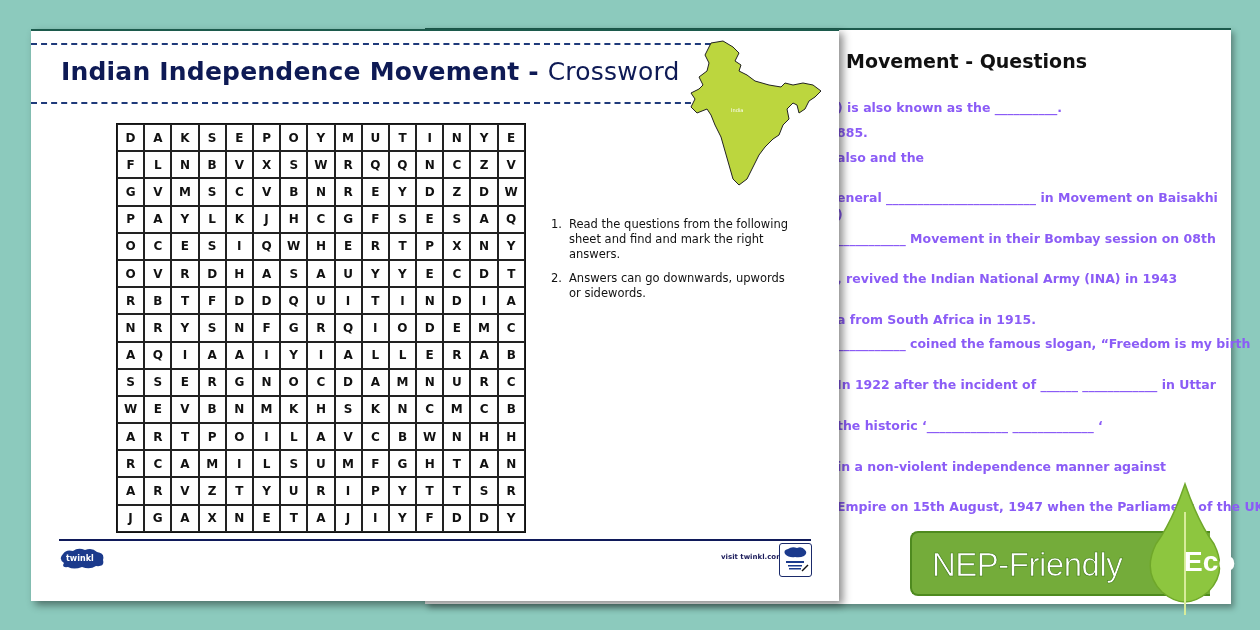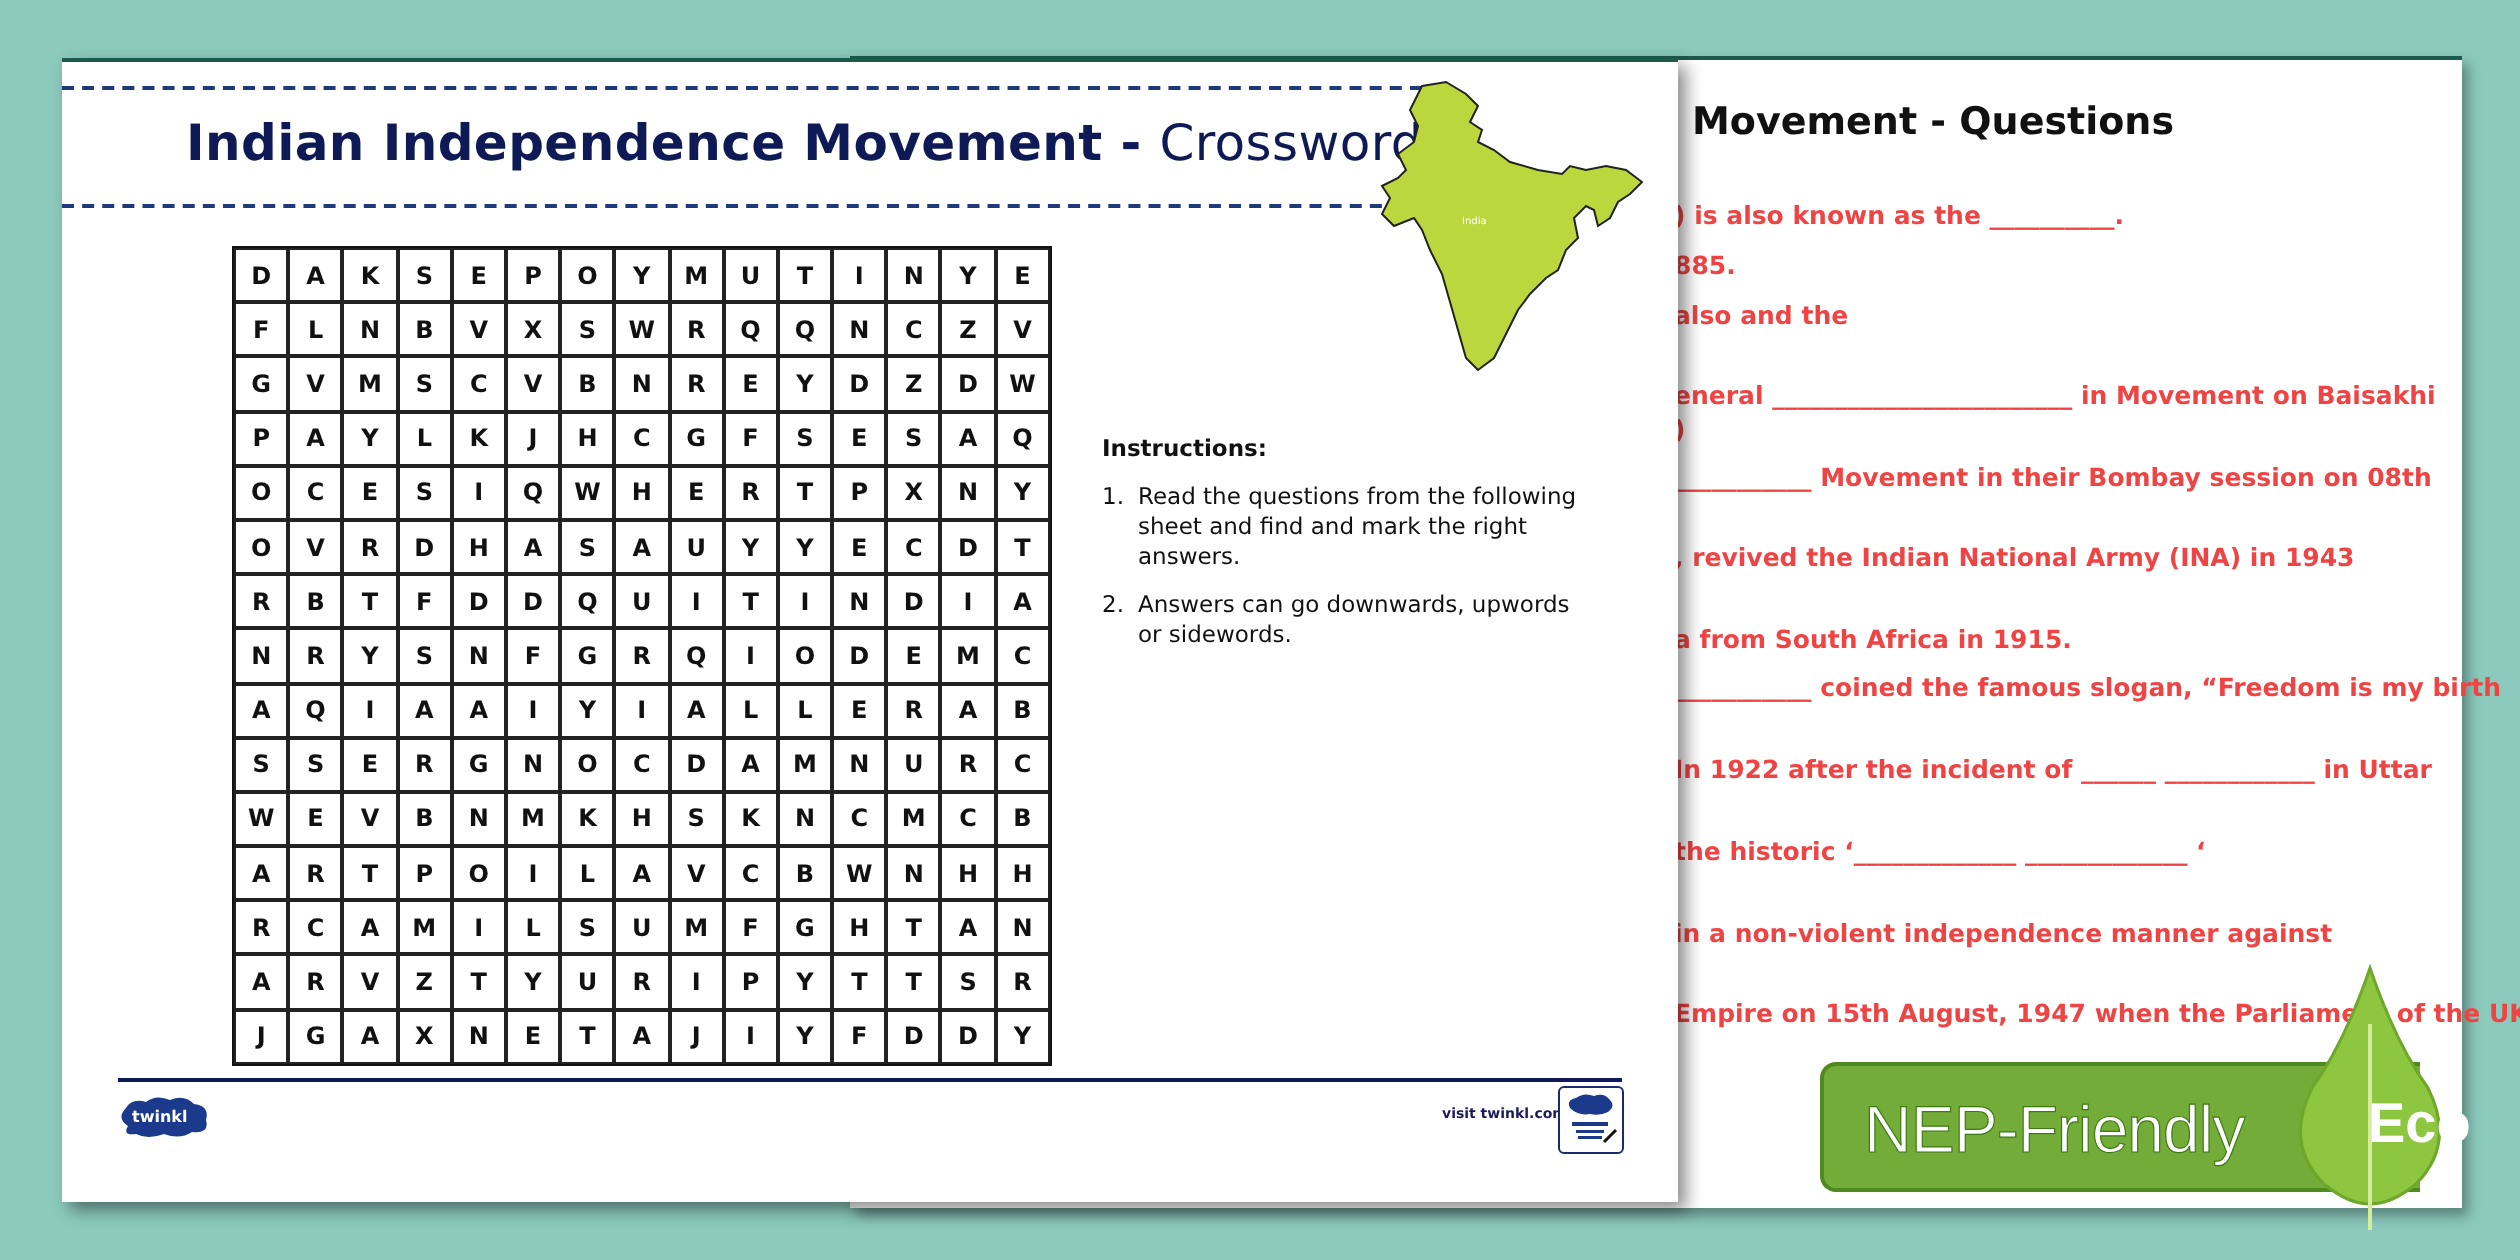--- a/index.html
+++ b/index.html
@@ -23,21 +23,21 @@
     left: 421px; top: 20px;
     font-size: 19px;
     font-weight: bold;
     color: #111;
     white-space: nowrap;
   }
   .q-line {
     position: absolute;
     left: 412px;
     font-size: 12.5px;
-    color: #ef4444;
+    color: #8b5cf6;
     white-space: nowrap;
     font-weight: bold;
   }
   
   .sheet-front {
     position: absolute;
     left: 31px; top: 29px;
     width: 808px; height: 572px;
     background: #fff;
     border-top: 2px solid #1c5a4c;
@@ -51,21 +51,20 @@
     border-top: 2px dashed #1f3a7a;
   }
   .title {
     position: absolute;
     left: 30px; top: 26px;
     font-size: 25px;
     font-weight: bold;
     color: #0e1a55;
     white-space: nowrap;
     letter-spacing: 0.2px;
-    margin-left: 32px;
   }
   .title .sub {
     font-weight: normal;
     color: #0e1a55;
   }
   .grid {
     position: absolute;
     left: 85px; top: 92px;
     display: grid;
     grid-template-columns: repeat(15, 27.2px);
@@ -423,21 +422,20 @@
       <div class="cell">J</div>
       <div class="cell">I</div>
       <div class="cell">Y</div>
       <div class="cell">F</div>
       <div class="cell">D</div>
       <div class="cell">D</div>
       <div class="cell">Y</div>
     </div>
 
   <div class="instructions">
-    <div class="ins-title">Instructions:</div>
     <ol>
       <li>
         <span class="num">1.</span>
         <span>Read the questions from the following sheet and find and mark the right answers.</span>
       </li>
       <li>
         <span class="num">2.</span>
         <span>Answers can go downwards, upwords or sidewords.</span>
       </li>
     </ol>

